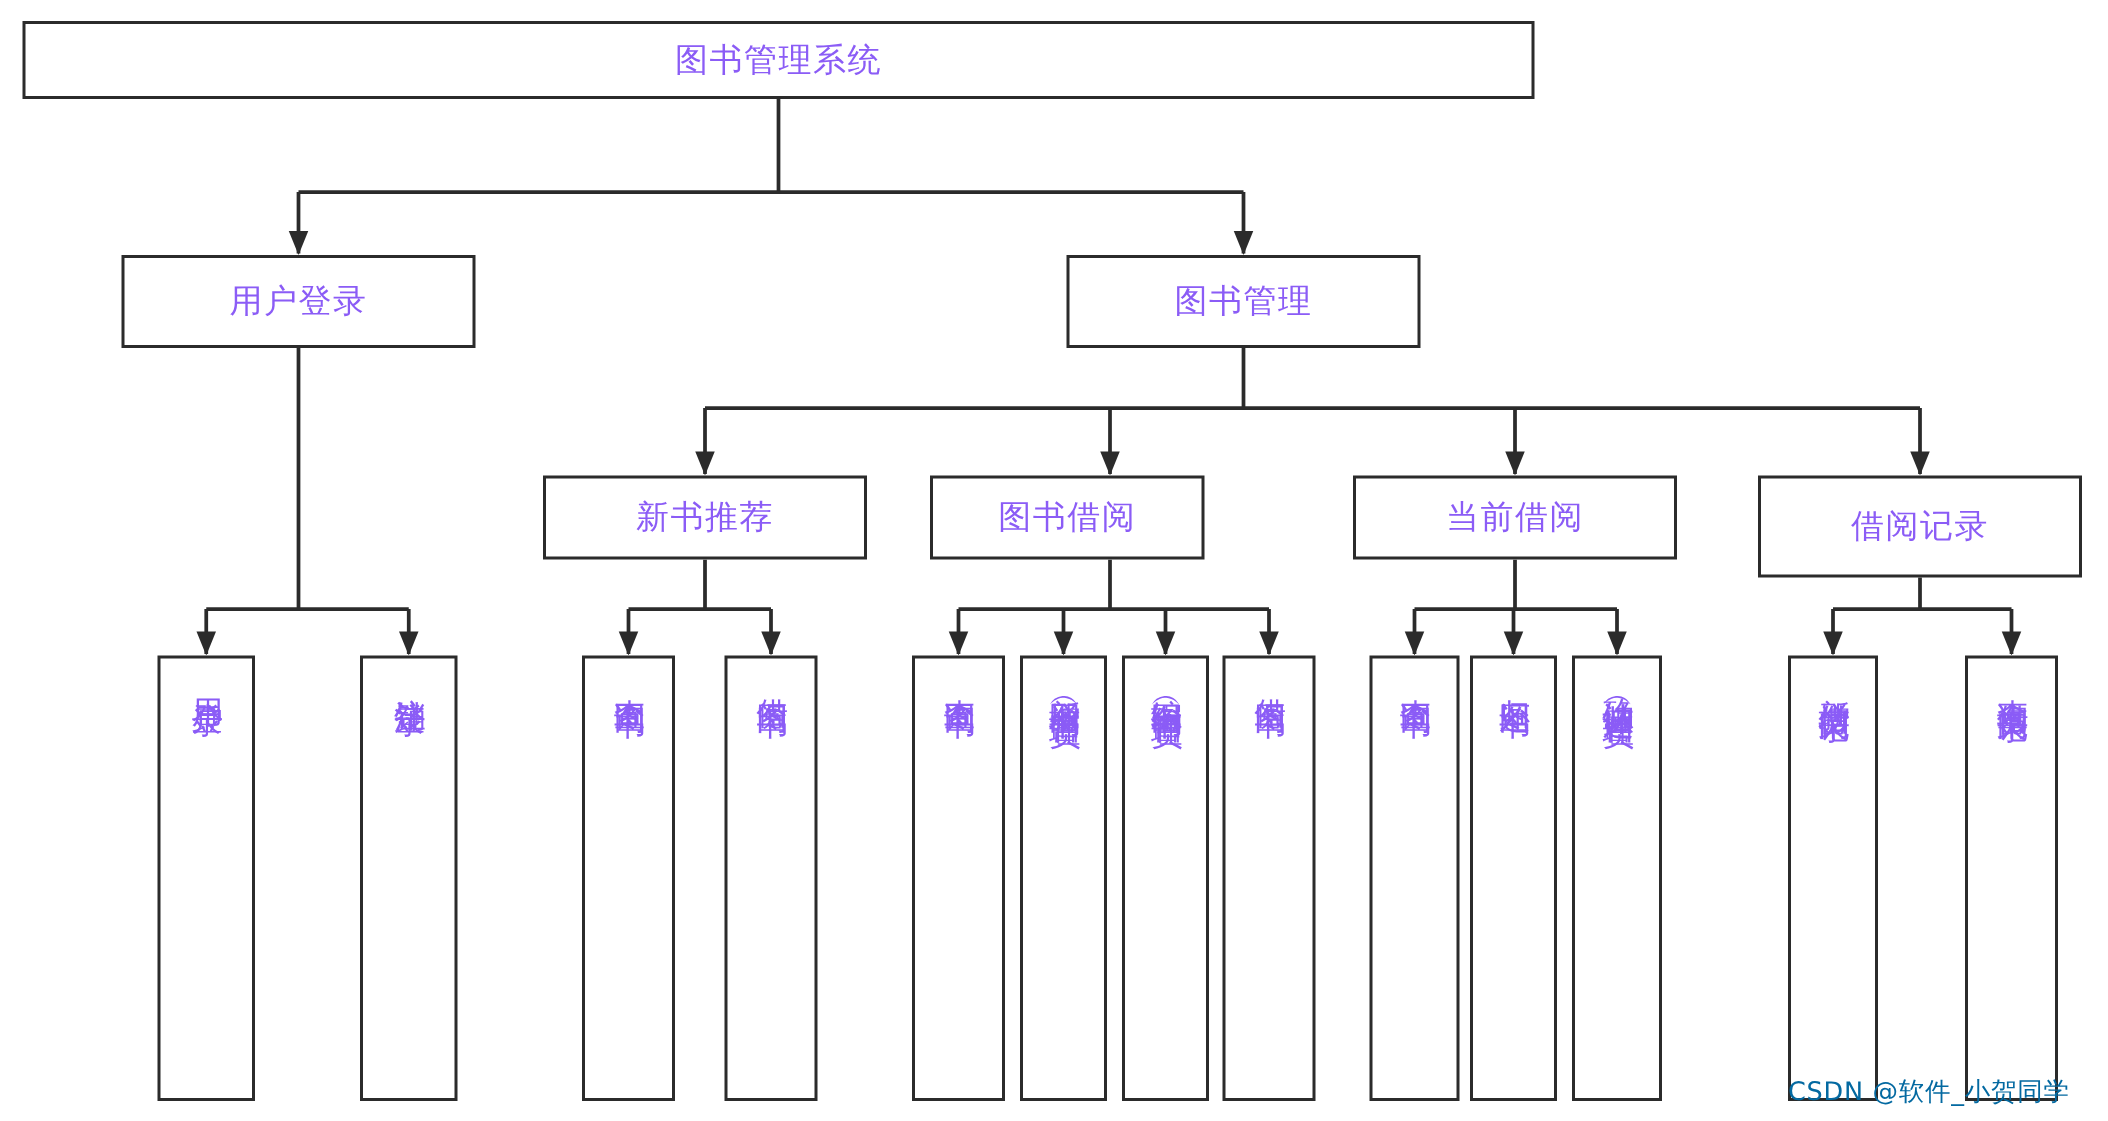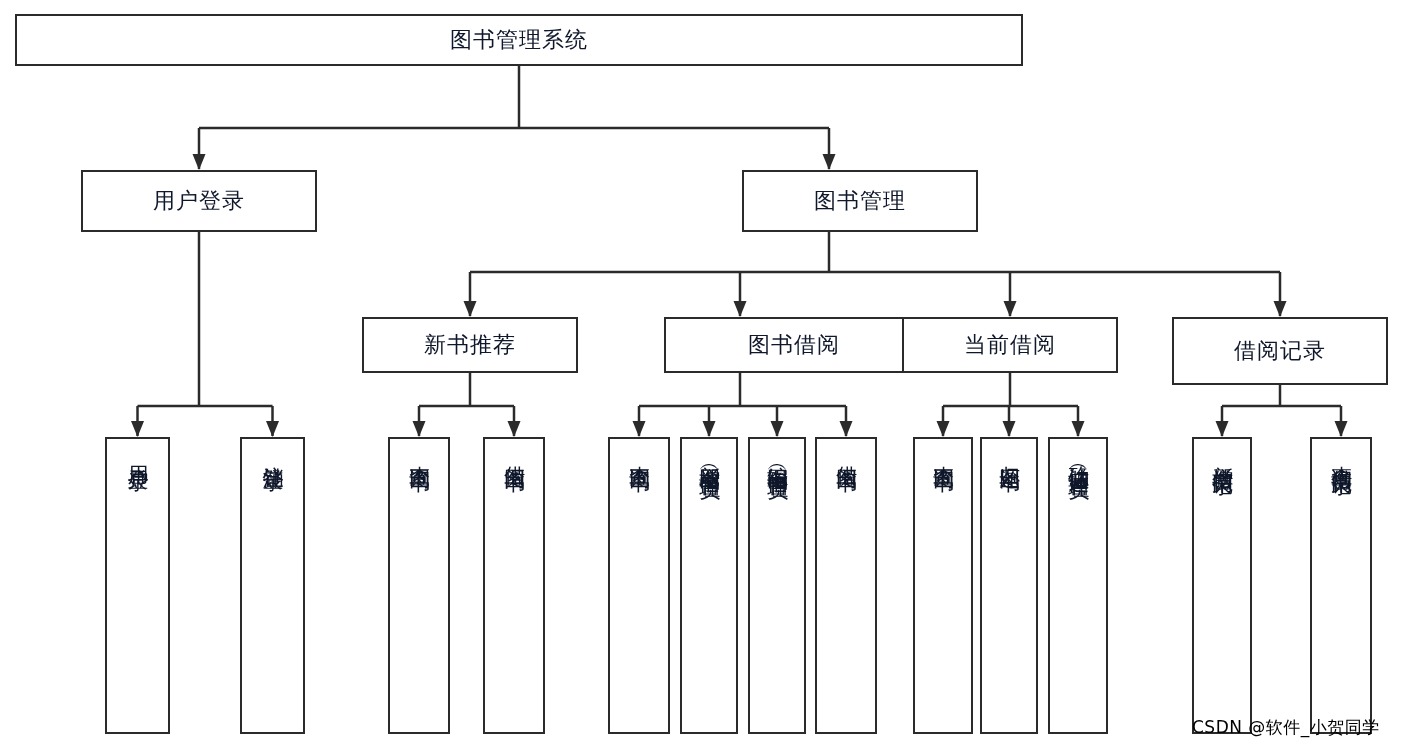--- a/index.html
+++ b/index.html
@@ -26,21 +26,21 @@
     pointer-events: none;
   }
   .node {
     position: absolute;
     box-sizing: border-box;
     border: 2px solid #2b2b2b;
     background: #ffffff;
     display: flex;
     align-items: center;
     justify-content: center;
-    color: #0f172a;
+    color: #8b5cf6;
   }
   .node.h {
     font-size: 22px;
     letter-spacing: 1px;
   }
   .node.v {
     align-items: flex-start;
     justify-content: center;
     padding-top: 10px;
   }
@@ -129,30 +129,30 @@
   </svg>
 
   <div class="node h" id="node-root" style="left: 15px; top: 14px; width: 1008px; height: 52px;">
     <span>图书管理系统</span>
   </div>
 
   <div id="level2-nodes">
       <div class="node h" style="left: 81px; top: 170px; width: 236px; height: 62px;">
         <span>用户登录</span>
       </div>
-      <div class="node h" style="left: 711px; top: 170px; width: 236px; height: 62px; margin-left: 31px;">
+      <div class="node h" style="left: 711px; top: 170px; width: 236px; height: 62px;">
         <span>图书管理</span>
       </div>
     </div>
 
   <div id="level3-nodes">
       <div class="node h" style="left: 362px; top: 317px; width: 216px; height: 56px; text-align: center;">
         <span>新书推荐</span>
       </div>
-      <div class="node h" style="left: 664px; top: 317px; width: 260px; height: 56px; justify-content: center;">
+      <div class="node h" style="left: 620px; top: 317px; width: 183px; height: 56px; justify-content: center;">
         <span>图书借阅</span>
       </div>
       <div class="node h" style="left: 902px; top: 317px; width: 216px; height: 56px; font-family: Liberation Serif, serif;">
         <span>当前借阅</span>
       </div>
       <div class="node h" style="left: 1172px; top: 317px; width: 216px; height: 68px;">
         <span>借阅记录</span>
       </div>
     </div>
 
@@ -191,15 +191,15 @@
         <span class="vtext">确认归还（管理员）</span>
       </div>
       <div class="node v" style="left: 1192px; top: 437px; width: 60px; height: 297px;">
         <span class="vtext">新增借阅记录</span>
       </div>
       <div class="node v" style="left: 1310px; top: 437px; width: 62px; height: 297px;">
         <span class="vtext">查询借阅记录</span>
       </div>
     </div>
 
-  <div class="watermark" style="left: 1192px; top: 716px; color: #000000;">CSDN @软件_小贺同学</div>
+  <div class="watermark" style="left: 1192px; top: 716px; color: #0369a1;">CSDN @软件_小贺同学</div>
 
 </div>
 
 </body></html>

